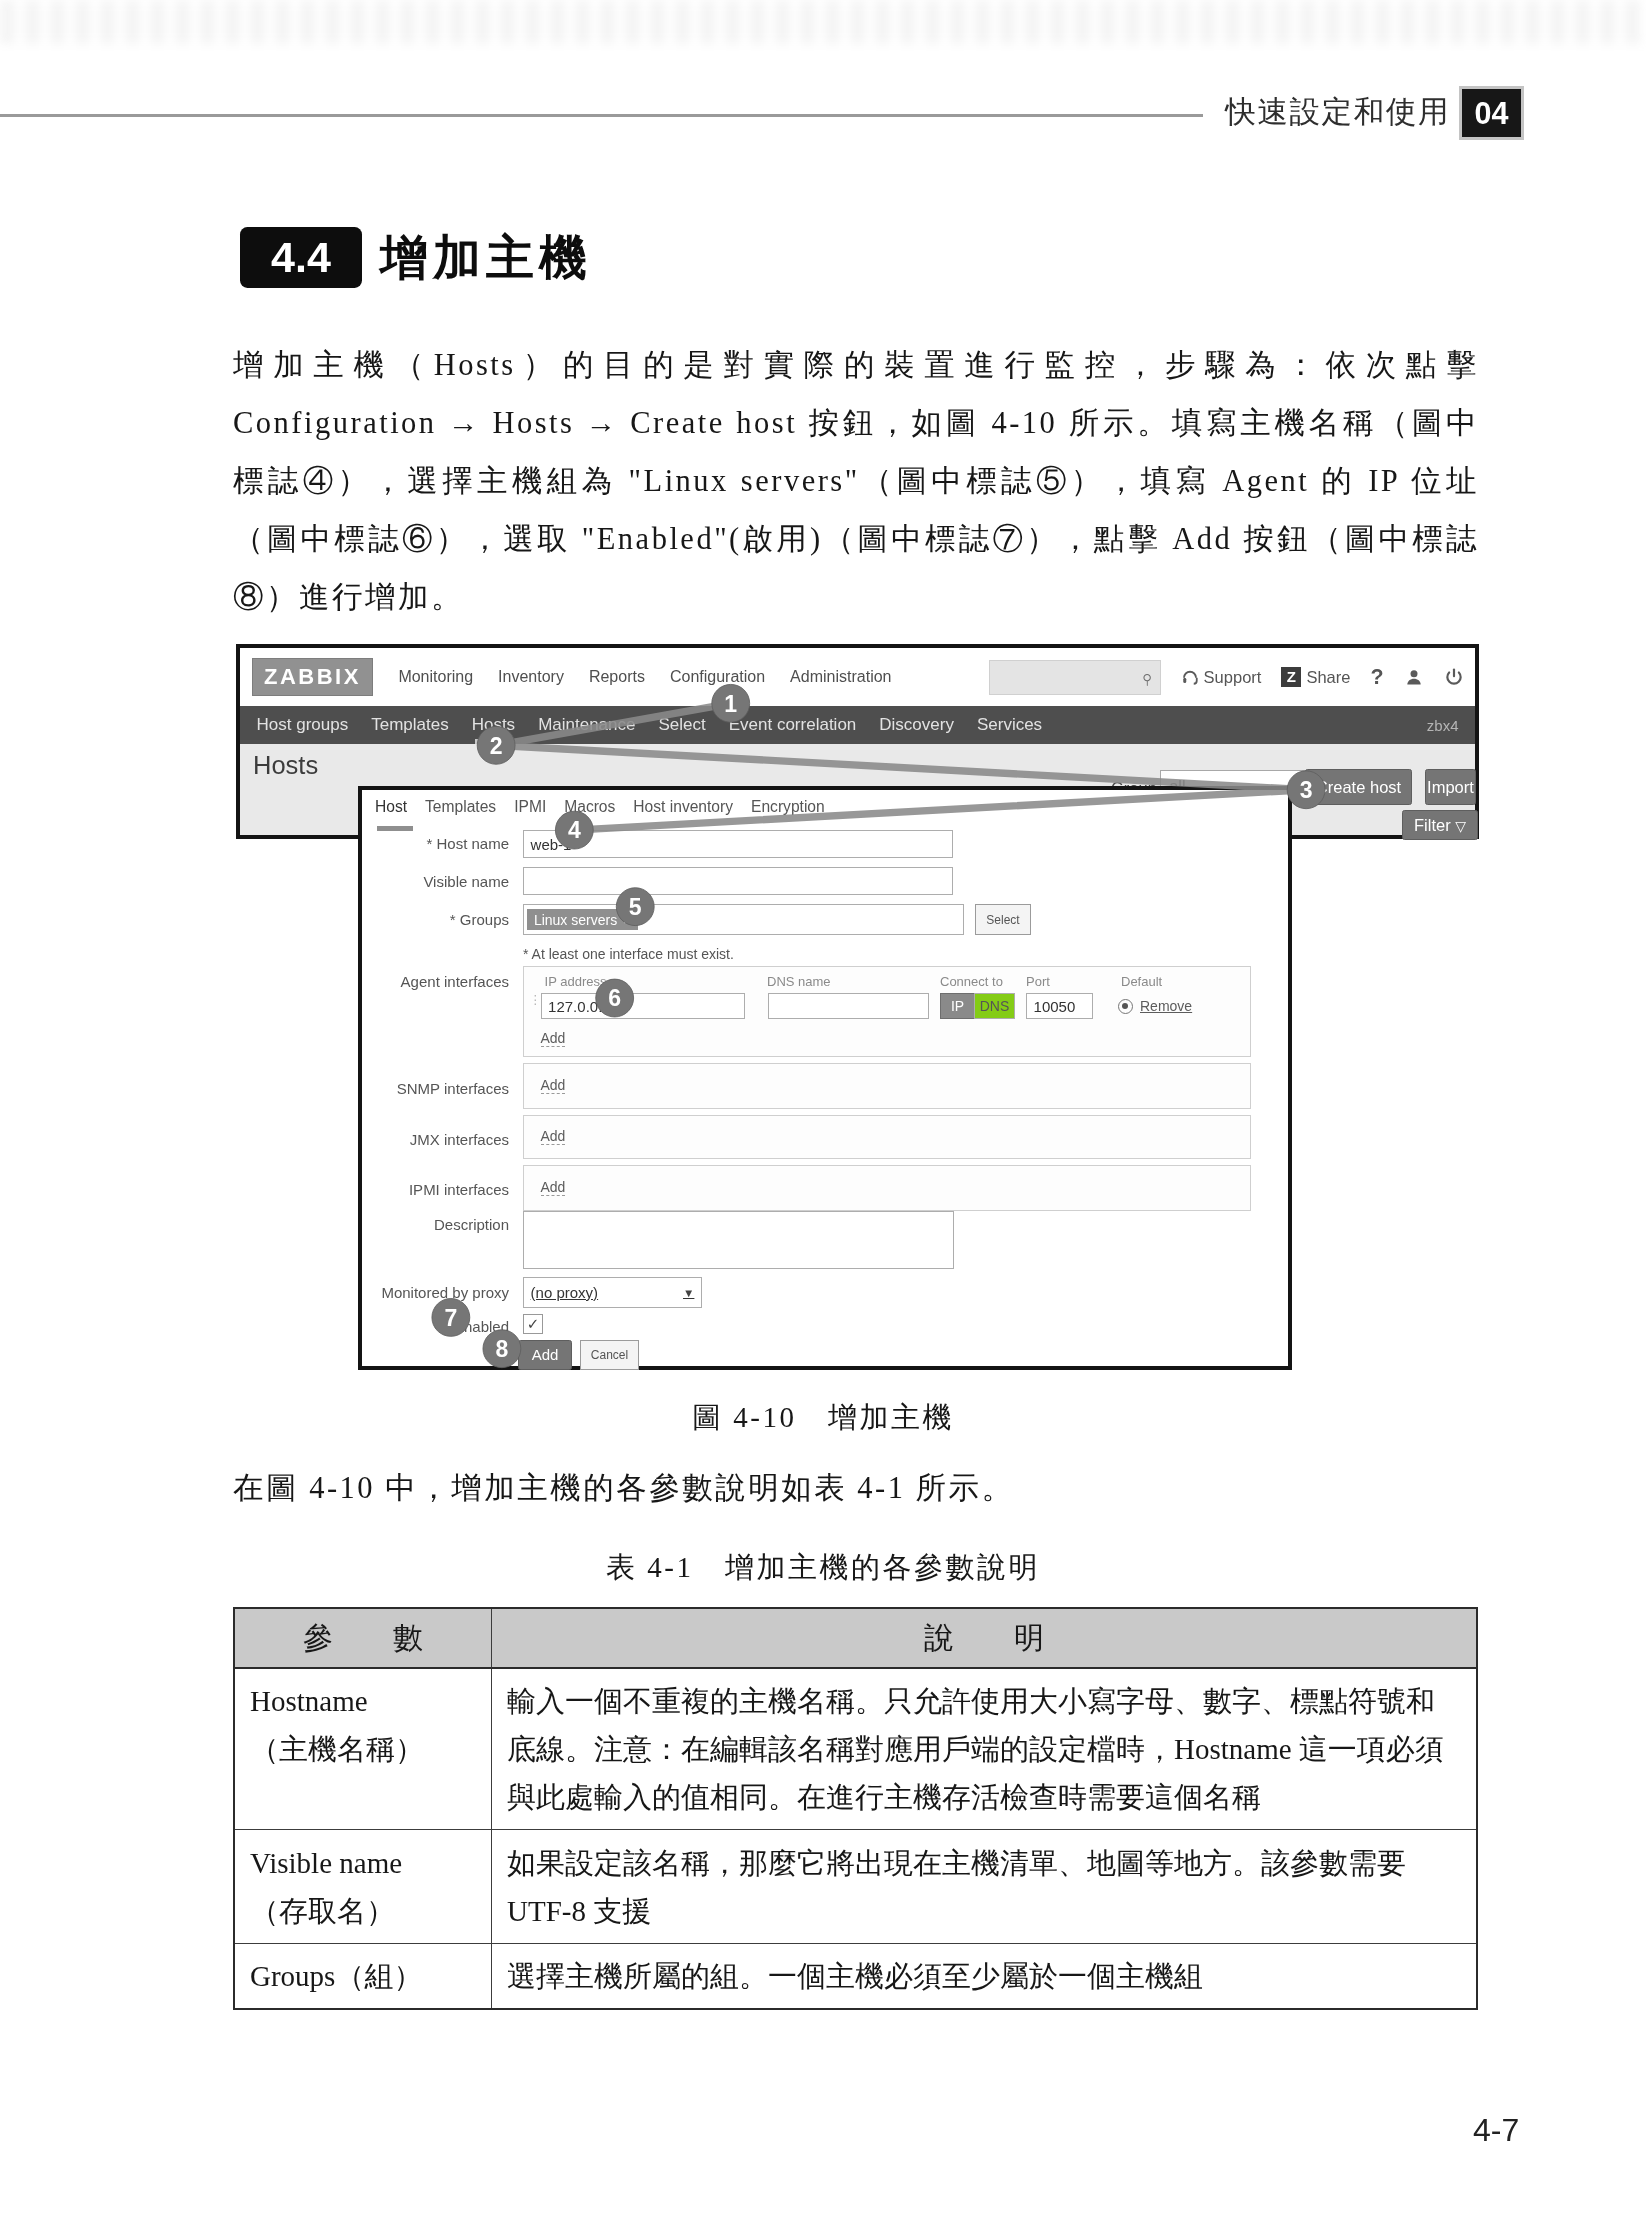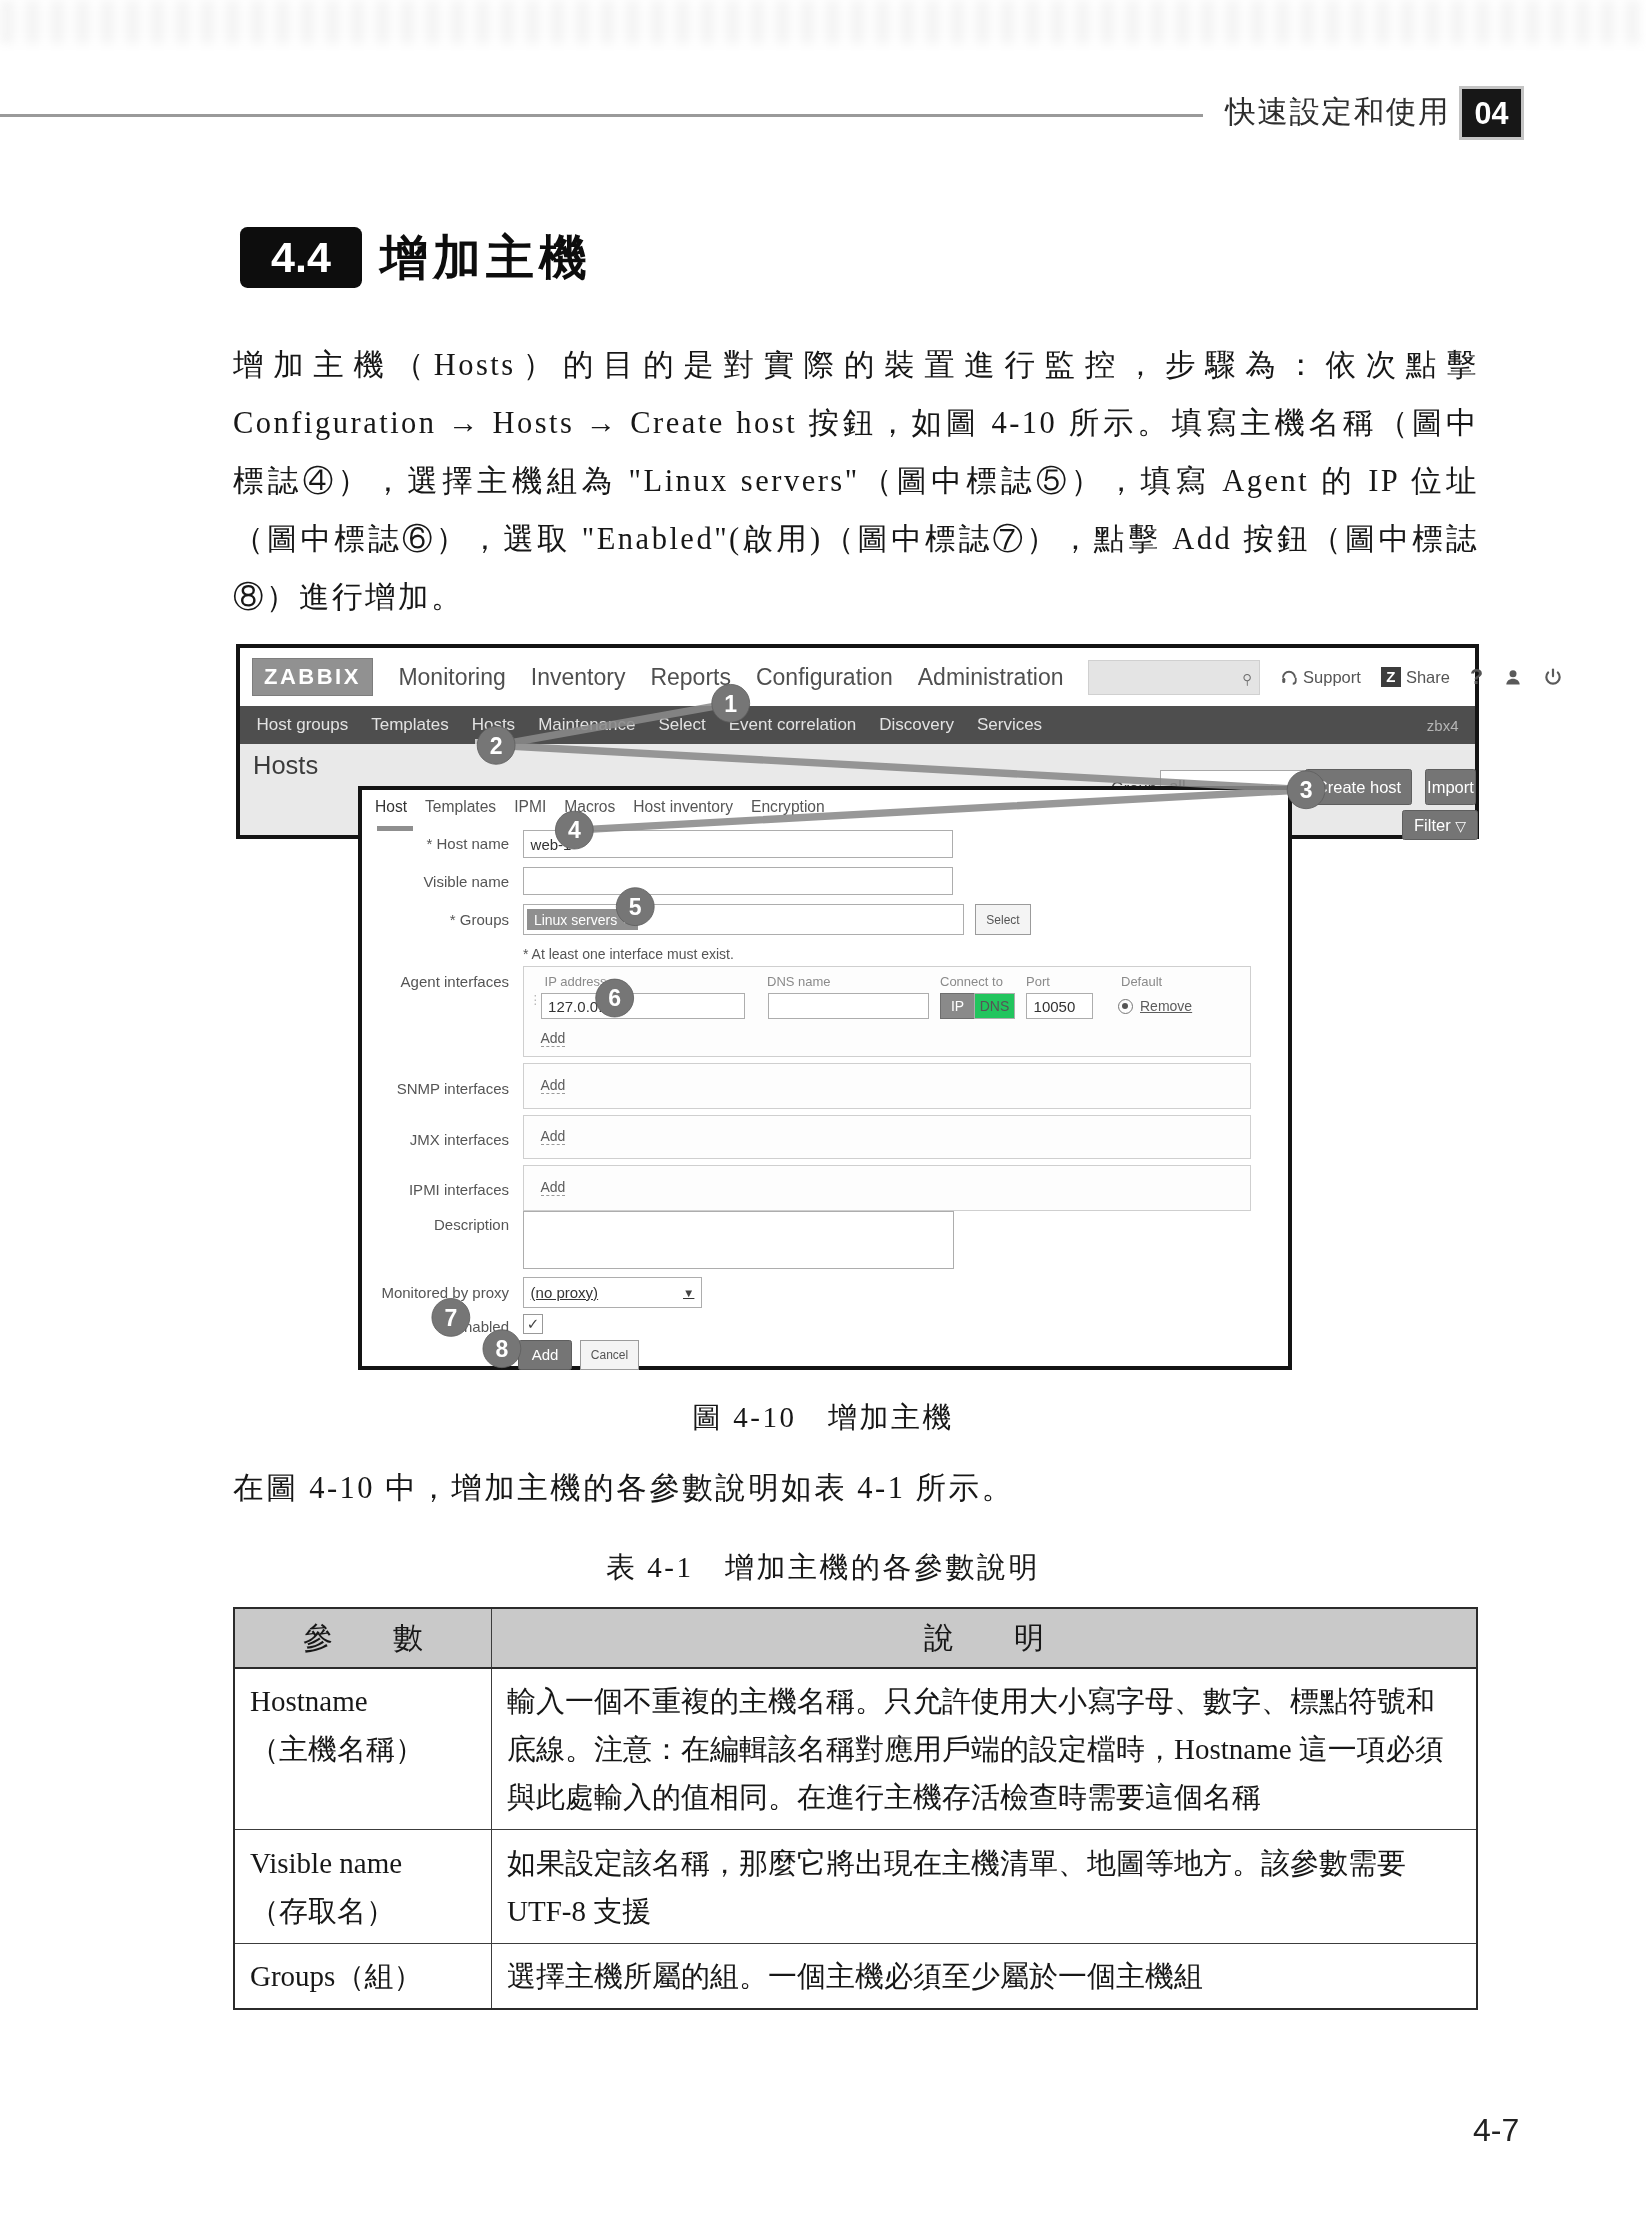--- a/index.html
+++ b/index.html
@@ -34,21 +34,21 @@
   
   #figure{position:absolute;left:236px;top:644px;width:1243px;height:727px;
     font-family:"Liberation Sans","DejaVu Sans",sans-serif;}
   .win{position:absolute;border:4.1px solid #141414;background:#fff;box-sizing:border-box;}
   #main-win{left:0;top:0;width:1243px;height:195px;}
   #form-win{left:122px;top:142px;width:934px;height:584px;z-index:5;}
   
   .topnav{position:relative;display:flex;align-items:center;height:58px;background:#fff;padding:0 11.5px;gap:25px;}
   .logo{background:#919191;color:#fff;font-weight:bold;font-size:22px;letter-spacing:2.5px;
     padding:5px 11.5px;border:1.6px solid #7d7d7d;}
-  .tn-item{font-size:23px;color:#4f4f4f;white-space:nowrap;}
+  .tn-item{font-size:16px;color:#4f4f4f;white-space:nowrap;}
   .tn-right{margin-left:auto;display:flex;align-items:center;gap:20px;}
   .searchbox{width:163px;height:33px;background:#e4e4e4;border:0.8px solid #d0d0d0;
     display:flex;align-items:center;justify-content:flex-end;padding-right:6.6px;}
   .mag{font-size:21.4px;color:#6d6d6d;transform:rotate(-45deg);}
   .tn-ico{display:flex;align-items:center;gap:5px;font-size:16.5px;color:#555;}
   .zbadge{display:inline-block;width:20px;height:20px;background:#3c3c3c;color:#fff;
     font:bold 15px/20px "Liberation Sans",sans-serif;text-align:center;}
   .qmark{font-size:21.4px;color:#555;font-weight:bold;}
   
   .subnav{display:flex;align-items:center;height:38px;background:#4e4e4e;padding:0 16.5px;gap:23px;}
@@ -76,21 +76,21 @@
   .tab-underline{position:absolute;left:15px;top:36px;width:36px;height:5px;background:#8f8f8f;}
   .flabel{position:absolute;left:0;width:147px;text-align:right;font-size:15px;color:#555;}
   .finput{position:absolute;background:#fff;border:0.8px solid #adadad;box-sizing:border-box;
     font-size:15px;color:#333;padding:0 6.6px;display:flex;align-items:center;}
   .ifacebox{position:absolute;left:161px;width:728px;border:0.8px solid #cfcfcf;background:#fdfdfd;box-sizing:border-box;}
   .colhead{position:absolute;font-size:13px;color:#8a8a8a;}
   .addlink{position:absolute;font-size:14px;color:#5c5c5c;border-bottom:0.8px dashed #9a9a9a;}
   .removelink{position:absolute;font-size:14px;color:#5c5c5c;text-decoration:underline;}
   .segbtn{position:absolute;height:26px;box-sizing:border-box;font-size:14px;text-align:center;line-height:25px;}
   .seg-on{background:#8a8a8a;color:#fff;border:0.8px solid #6e6e6e;}
-  .seg-off{background:#22c55e;color:#555;border:0.8px solid #adadad;}
+  .seg-off{background:#84cc16;color:#555;border:0.8px solid #adadad;}
   .radio{position:absolute;width:15px;height:15px;border-radius:50%;border:1.6px solid #777;box-sizing:border-box;}
   .radio .dot{position:absolute;left:2.5px;top:2.5px;width:6.6px;height:6.6px;border-radius:50%;background:#555;}
   .chk{position:absolute;width:20px;height:20px;border:0.8px solid #999;background:#fff;box-sizing:border-box;
     font-size:15px;line-height:18px;text-align:center;color:#444;}
   .btn-sel{position:absolute;background:#f4f4f4;border:0.8px solid #9b9b9b;color:#555;font-size:12px;
     text-align:center;box-sizing:border-box;}
   .dragdots{position:absolute;font-size:12.3px;color:#b5b5b5;line-height:7.4px;width:8.2px;}
   
   #ann{position:absolute;left:0;top:0;width:1243px;height:727px;z-index:9;pointer-events:none;}
   

